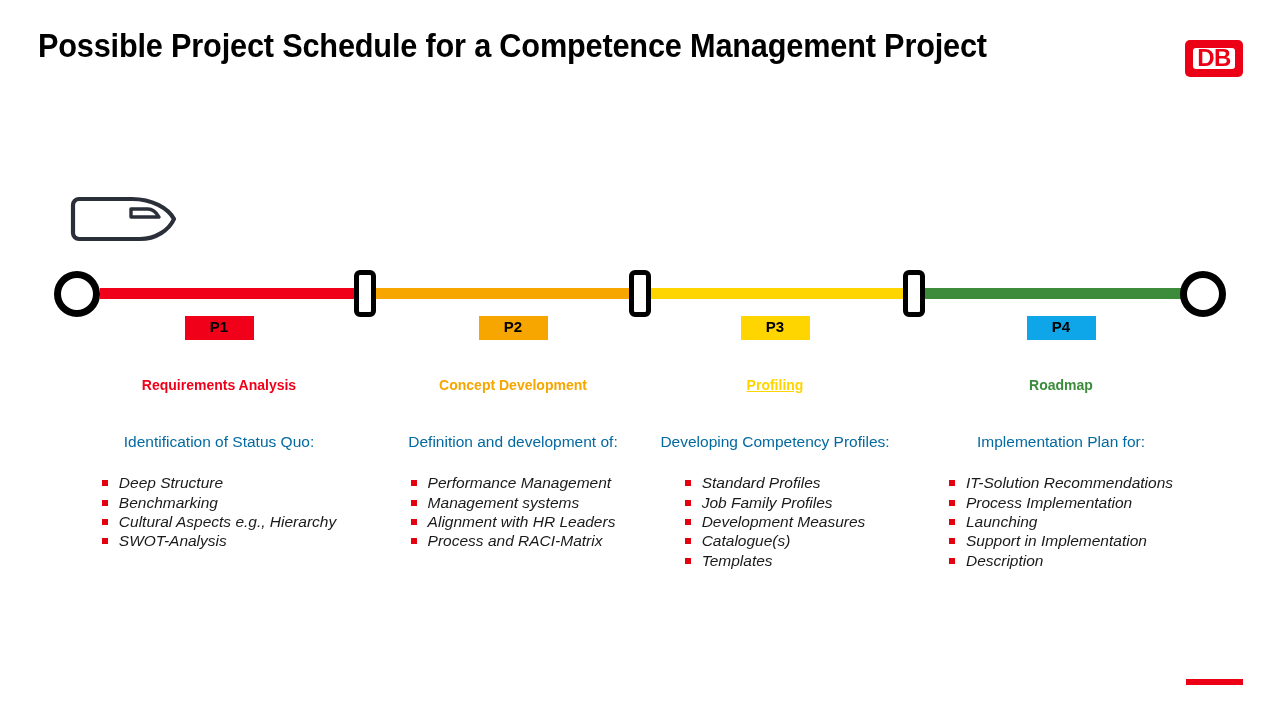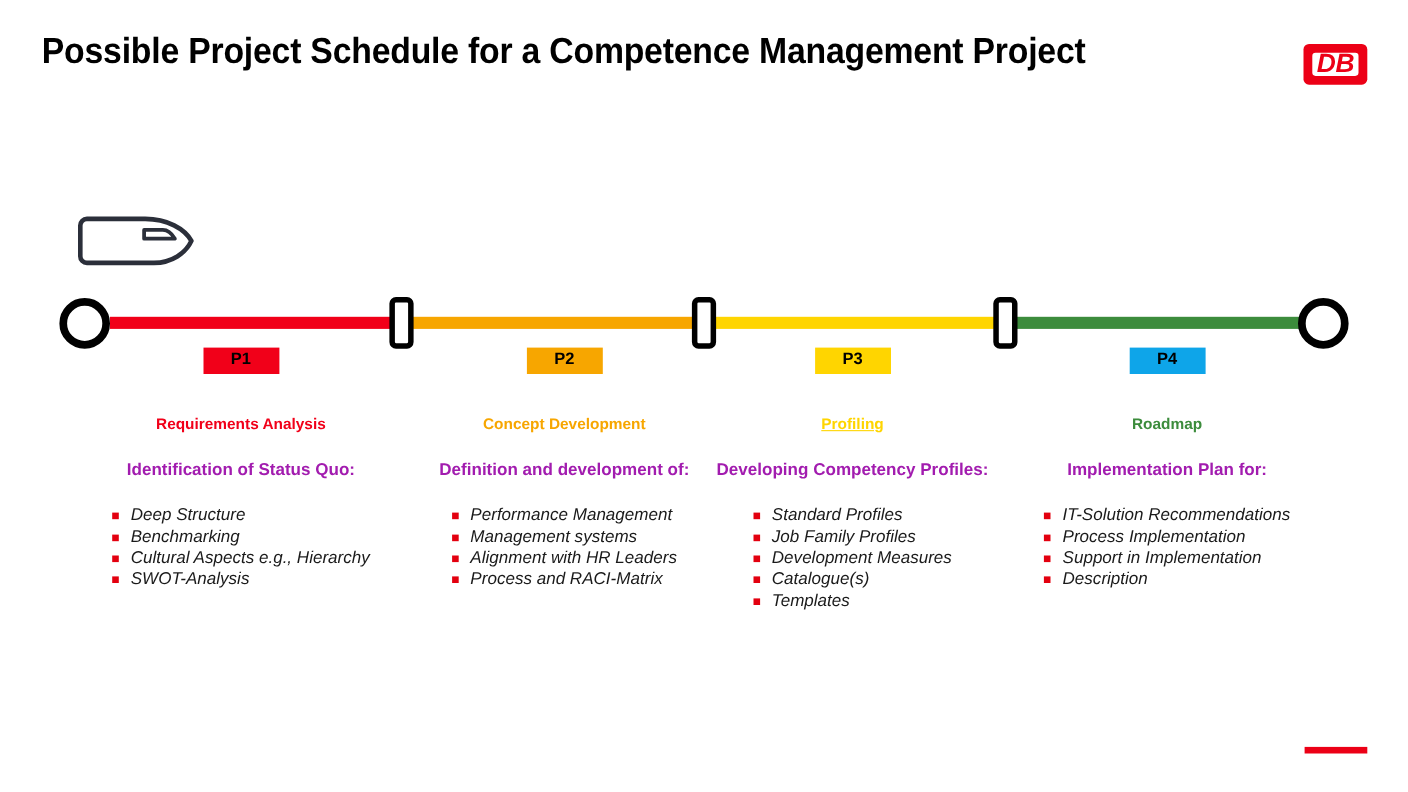--- a/index.html
+++ b/index.html
@@ -34,21 +34,20 @@
   #db-logo {
     position: absolute;
     left: 1185px;
     top: 40px;
     width: 58px;
     height: 37px;
     background: #EC0016;
     border-radius: 5px;
     box-sizing: border-box;
     padding: 8px;
-    font-style: italic;
   }
   #db-logo .inner {
     width: 100%;
     height: 100%;
     background: #ffffff;
     border-radius: 3px;
     display: flex;
     align-items: center;
     justify-content: center;
   }
@@ -123,24 +122,24 @@
     line-height: 1.1;
     box-sizing: border-box;
   }
   .phase-name {
     margin-top: 38px;
     font-size: 14px;
     font-weight: bold;
     line-height: 1.1;
   }
   .phase-intro {
-    margin-top: 26px;
+    margin-top: 40px;
     font-size: 15.5px;
-    color: #a21caf;
-    font-weight: bold;
+    color: #0369a1;
+    font-weight: normal;
     line-height: 1.2;
   }
   .phase-list {
     list-style: none;
     margin: 22px 0 0 0;
     padding: 0;
     text-align: left;
     display: inline-block;
     font-style: italic;
   }
@@ -242,18 +241,19 @@
   </ul>
 </div>
 
 <div class="phase-col" style="left:931px;">
   <div class="phase-badge" style="background:#0ea5e9;">P4</div>
   <div class="phase-name" style="color:#3C8C3C;">Roadmap</div>
   <div class="phase-intro">Implementation Plan for:</div>
   <ul class="phase-list">
     <li>IT-Solution Recommendations</li>
     <li>Process Implementation</li>
+    <li>Launching</li>
     <li>Support in Implementation</li>
     <li>Description</li>
   </ul>
 </div>
 
 <div id="bottom-accent"></div>
 
 </body></html>

